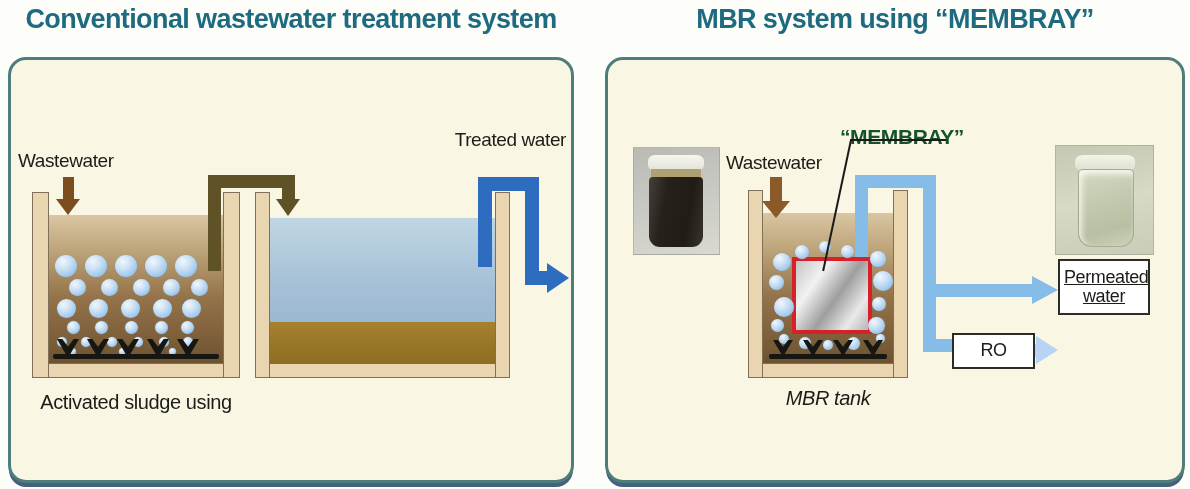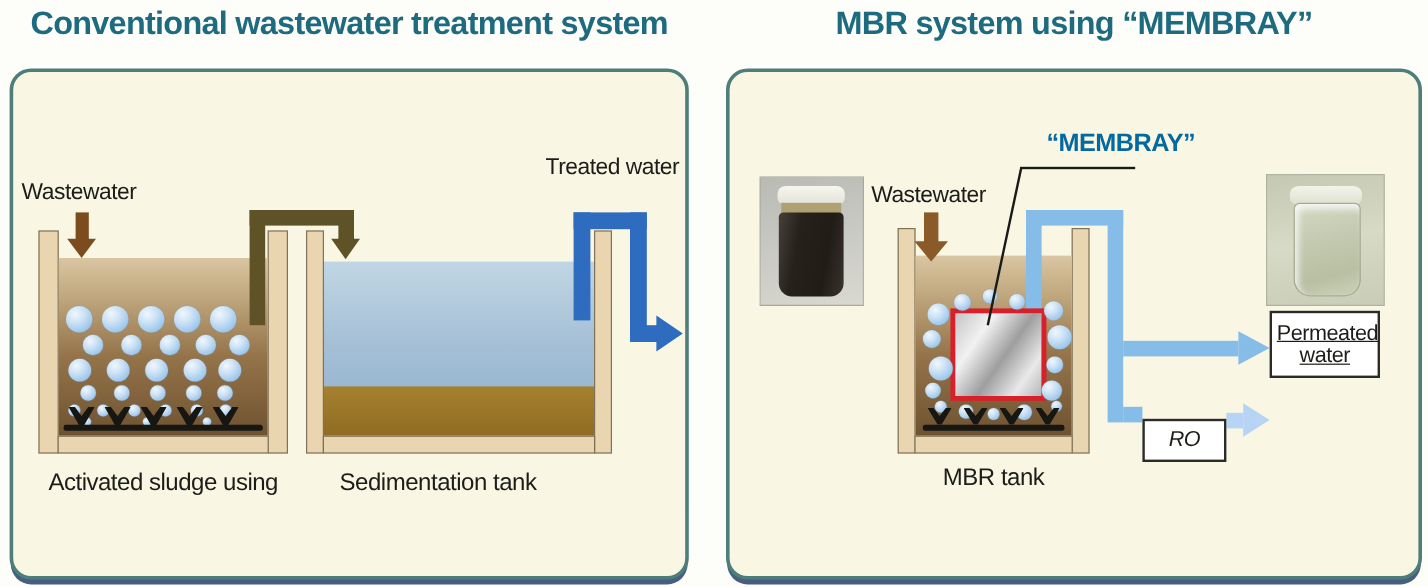--- a/index.html
+++ b/index.html
@@ -110,36 +110,35 @@
     </div>
 
     <div class="lbl ctr" style="left:437px;top:70px;width:118px;text-align:right;">Treated water</div>
     <div class="seg" style="left:467px;top:117px;width:14px;height:90px;background:#2e6cc0;z-index:5;"></div>
     <div class="seg" style="left:467px;top:117px;width:61px;height:14px;background:#2e6cc0;z-index:5;"></div>
     <div class="seg" style="left:514px;top:117px;width:14px;height:108px;background:#2e6cc0;z-index:5;"></div>
     <div class="seg" style="left:514px;top:211px;width:24px;height:14px;background:#2e6cc0;z-index:5;"></div>
     <div class="tri" style="left:536px;top:203px;border-top:15px solid transparent;border-bottom:15px solid transparent;border-left:22px solid #2e6cc0;z-index:5;"></div>
 
     <div class="lbl ctr" style="left:21px;top:332px;width:208px;font-size:20px;">Activated sludge using</div>
-    <div class="lbl ctr" style="left:234px;top:332px;width:240px;font-size:20px;">Sedimentation tank</div>
   </div>
 
   <div class="panel" style="left:605px;width:574px;">
 
     <div class="photo" style="left:25px;top:87px;width:85px;height:106px;background:linear-gradient(165deg,#babab4 0%,#cbcbc5 55%,#d9d9d1 100%);">
       <div style="position:absolute;left:14px;top:7px;width:56px;height:16px;background:linear-gradient(#f6f6ef,#e2e2d8);border-radius:7px/6px;"></div>
       <div style="position:absolute;left:17px;top:21px;width:50px;height:9px;background:#b0a172;"></div>
       <div style="position:absolute;left:15px;top:29px;width:54px;height:70px;border-radius:4px 4px 11px 11px;background:linear-gradient(100deg,#45403a 0%,#26211a 30%,#211c15 70%,#38332c 100%);"></div>
     </div>
 
     <div class="lbl" style="left:118px;top:93px;width:100px;">Wastewater</div>
     <div class="seg" style="left:162px;top:117px;width:12px;height:25px;background:#8a5a28;z-index:5;"></div>
     <div class="tri" style="left:154px;top:141px;border-left:14px solid transparent;border-right:14px solid transparent;border-top:17px solid #8a5a28;z-index:5;"></div>
 
-    <div class="lbl ctr" style="left:232px;top:49px;width:120px;font-weight:bold;font-size:21px;color:#0369a1;margin-left:32px;">“MEMBRAY”</div>
+    <div class="lbl ctr" style="left:232px;top:66px;width:120px;font-weight:bold;font-size:21px;color:#14532d;">“MEMBRAY”</div>
     <div class="seg" style="left:242px;top:79px;width:96px;height:2px;background:#1a1a18;z-index:7;"></div>
     <div class="leader" style="left:242px;top:80px;height:134px;transform-origin:top center;transform:rotate(12deg);"></div>
 
     <div style="position:absolute;left:140px;top:130px;width:160px;height:188px;">
       <div class="wall" style="left:0;top:0;width:15px;height:188px;"></div>
       <div class="wall" style="left:145px;top:0;width:15px;height:188px;"></div>
       <div class="wall" style="left:14px;top:173px;width:132px;height:15px;"></div>
       <div class="liquid-brown" id="sludge2" style="left:15px;top:23px;width:130px;height:150px;">
         <div class="seg" style="left:92px;top:0;width:13px;height:52px;background:#85bce8;z-index:2;"></div>
         <div class="membrane" style="left:29px;top:44px;width:80px;height:77px;box-sizing:border-box;"></div>
@@ -170,27 +169,27 @@
     <div class="seg" style="left:247px;top:115px;width:13px;height:40px;background:#85bce8;z-index:5;"></div>
     <div class="seg" style="left:247px;top:115px;width:81px;height:13px;background:#85bce8;z-index:5;"></div>
     <div class="seg" style="left:315px;top:115px;width:13px;height:177px;background:#85bce8;z-index:5;"></div>
     <div class="seg" style="left:328px;top:224px;width:96px;height:13px;background:#85bce8;z-index:5;"></div>
     <div class="tri" style="left:424px;top:216px;border-top:14px solid transparent;border-bottom:14px solid transparent;border-left:26px solid #85bce8;z-index:5;"></div>
     <div class="seg" style="left:328px;top:279px;width:16px;height:13px;background:#85bce8;z-index:5;"></div>
 
     <div class="flowbox" style="left:450px;top:199px;width:92px;height:56px;">
       <span style="display:block;width:80px;text-decoration:underline;">Permeated water</span>
     </div>
-    <div class="flowbox" style="left:344px;top:289px;width:70px;height:36px;font-style:italic;">
+    <div class="flowbox" style="left:344px;top:273px;width:83px;height:36px;">
       <span>RO</span>
     </div>
 
     <div class="seg" style="left:414px;top:284px;width:14px;height:13px;background:#b7d4f4;z-index:5;"></div>
     <div class="tri" style="left:428px;top:276px;border-top:14px solid transparent;border-bottom:14px solid transparent;border-left:22px solid #b7d4f4;z-index:5;"></div>
 
     <div class="photo" style="left:447px;top:85px;width:97px;height:108px;background:linear-gradient(170deg,#c5c9b3 0%,#d6dac6 50%,#c9cdb7 100%);">
       <div style="position:absolute;left:19px;top:9px;width:60px;height:16px;background:linear-gradient(#f2f4e8,#dde0d0);border-radius:8px/6px;"></div>
       <div style="position:absolute;left:22px;top:23px;width:54px;height:76px;border-radius:5px 5px 14px 14px;border:1px solid rgba(150,156,130,0.7);background:linear-gradient(165deg,#d4dac2 0%,#c3cab0 40%,#b8bfa2 75%,#ccd2ba 100%);box-shadow:inset 3px 4px 6px rgba(255,255,255,0.8);"></div>
     </div>
 
-    <div class="lbl ctr" style="left:140px;top:328px;width:160px;font-size:20px;">MBR tank</div>
+    <div class="lbl ctr" style="left:140px;top:328px;width:160px;font-size:20px;font-style:italic;">MBR tank</div>
   </div>
 </div>
 
 </body></html>

